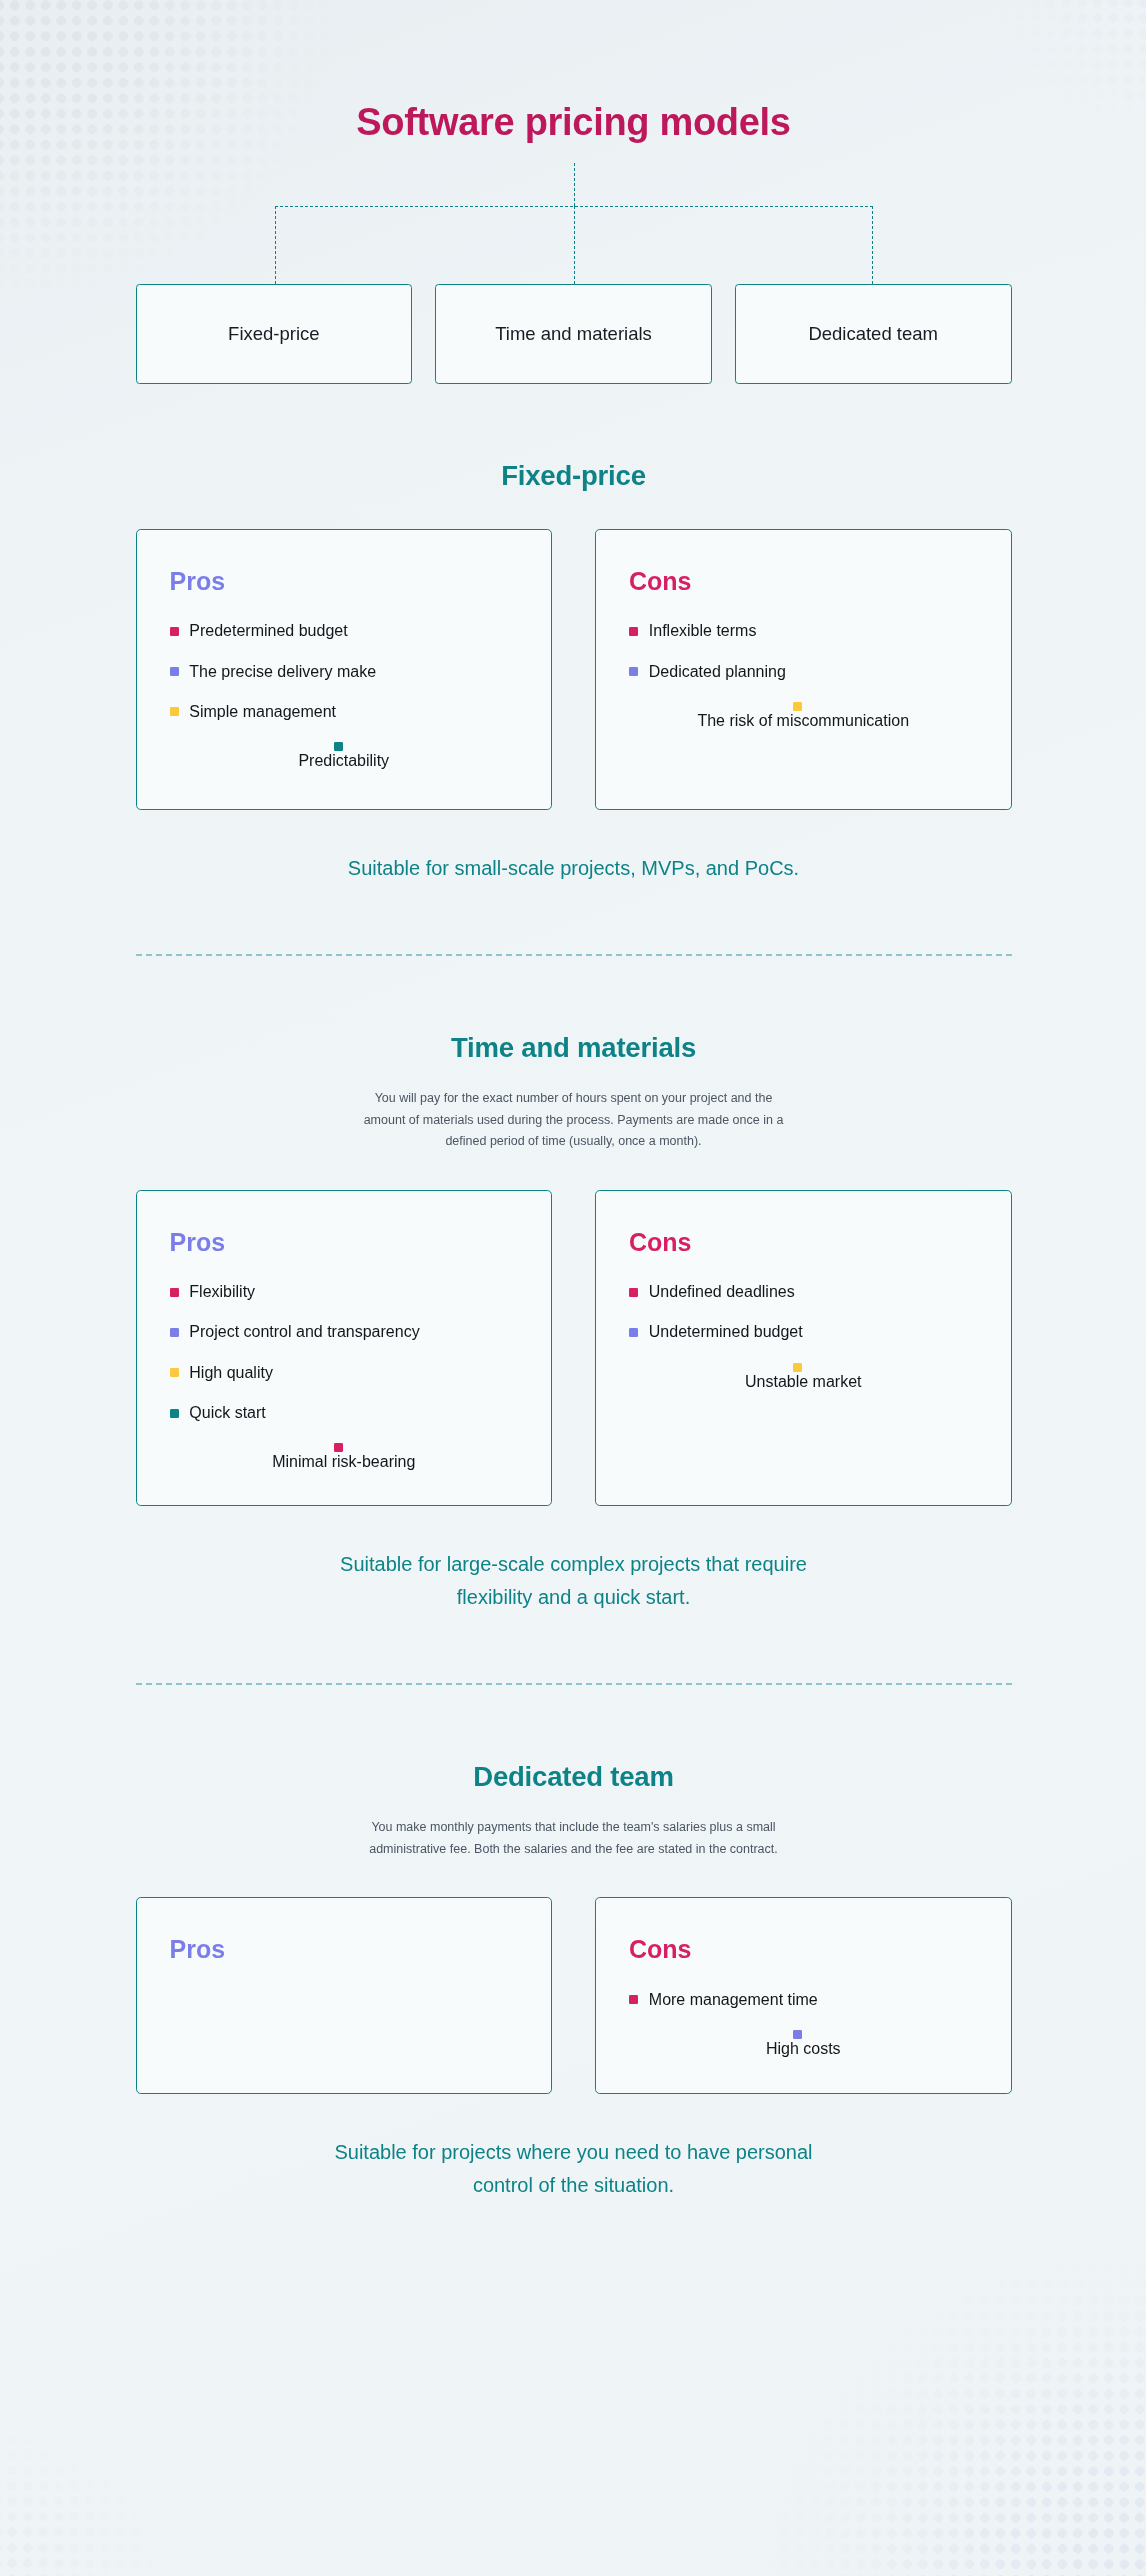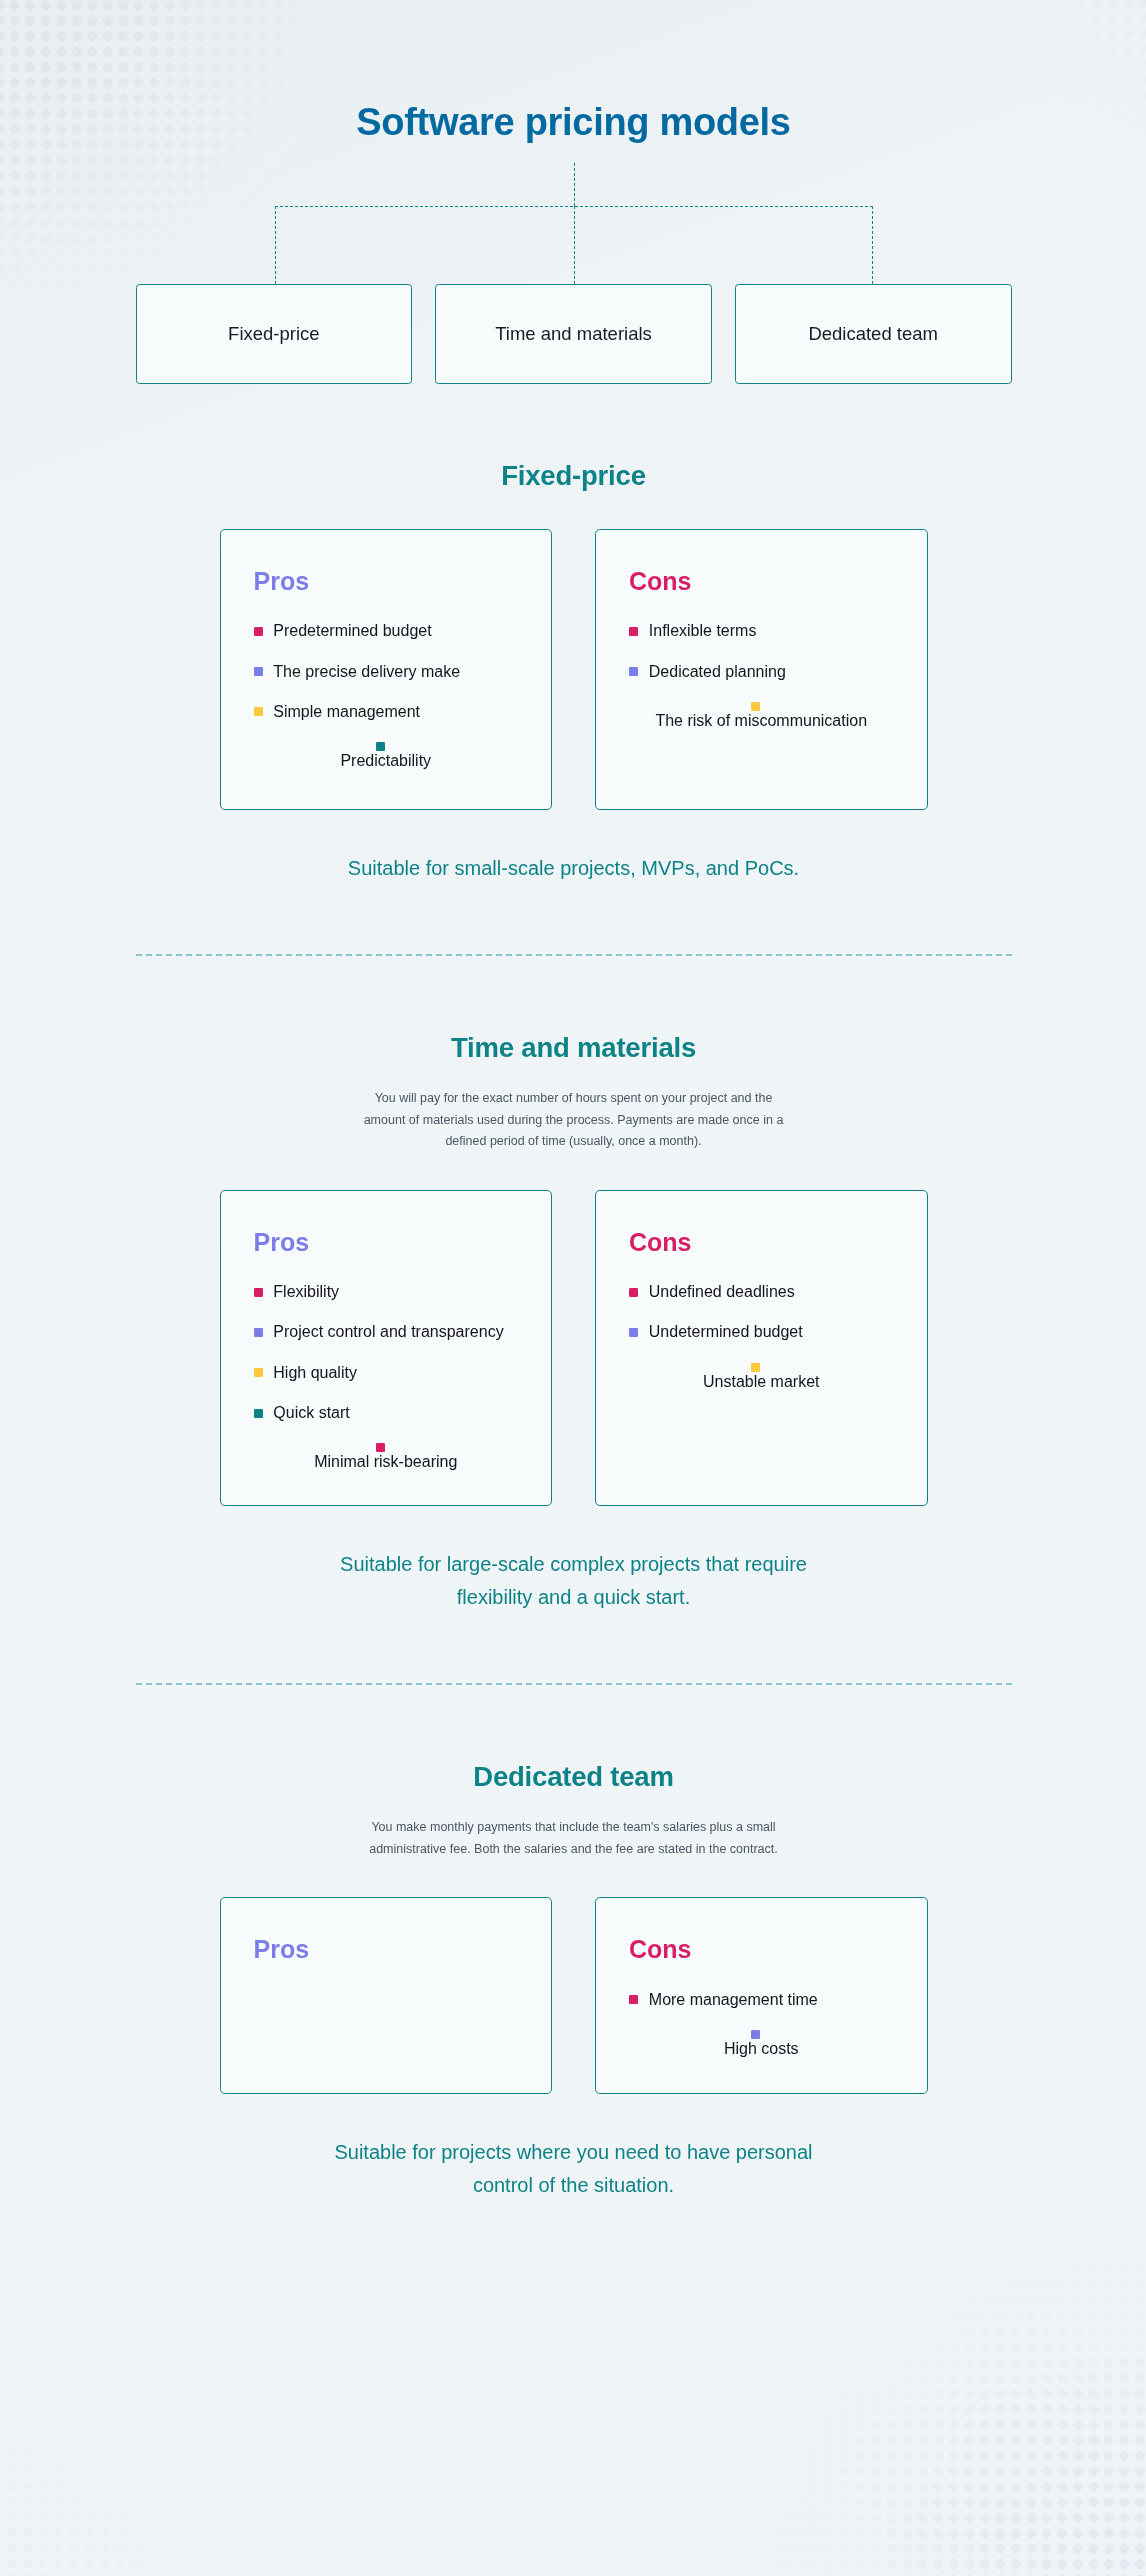--- a/index.html
+++ b/index.html
@@ -62,21 +62,21 @@
   .page {
     position: relative;
     z-index: 2;
     width: 1147px;
     padding: 0;
   }
 
   
   .main-title {
     text-align: center;
-    color: #0369a1;
+    color: #be185d;
     font-size: 38px;
     font-weight: bold;
     letter-spacing: -0.3px;
     padding-top: 102px;
     line-height: 1.1;
   }
 
   
   .tree {
     position: relative;
@@ -147,21 +147,21 @@
     text-align: center;
     color: #4b5563;
     font-size: 12.5px;
     line-height: 1.72;
   }
 
   
   .pc-row {
     display: flex;
     justify-content: center;
-    width: 708px;
+    width: 876px;
     margin: 37px auto 0;
     gap: 43px;
   }
   .pc-card {
     flex: 1 1 0;
     border: 1.8px solid #0d8287;
     border-radius: 4.8px;
     background: #f7fbfb;
     padding: 39px 33px 33px 33px;
   }

